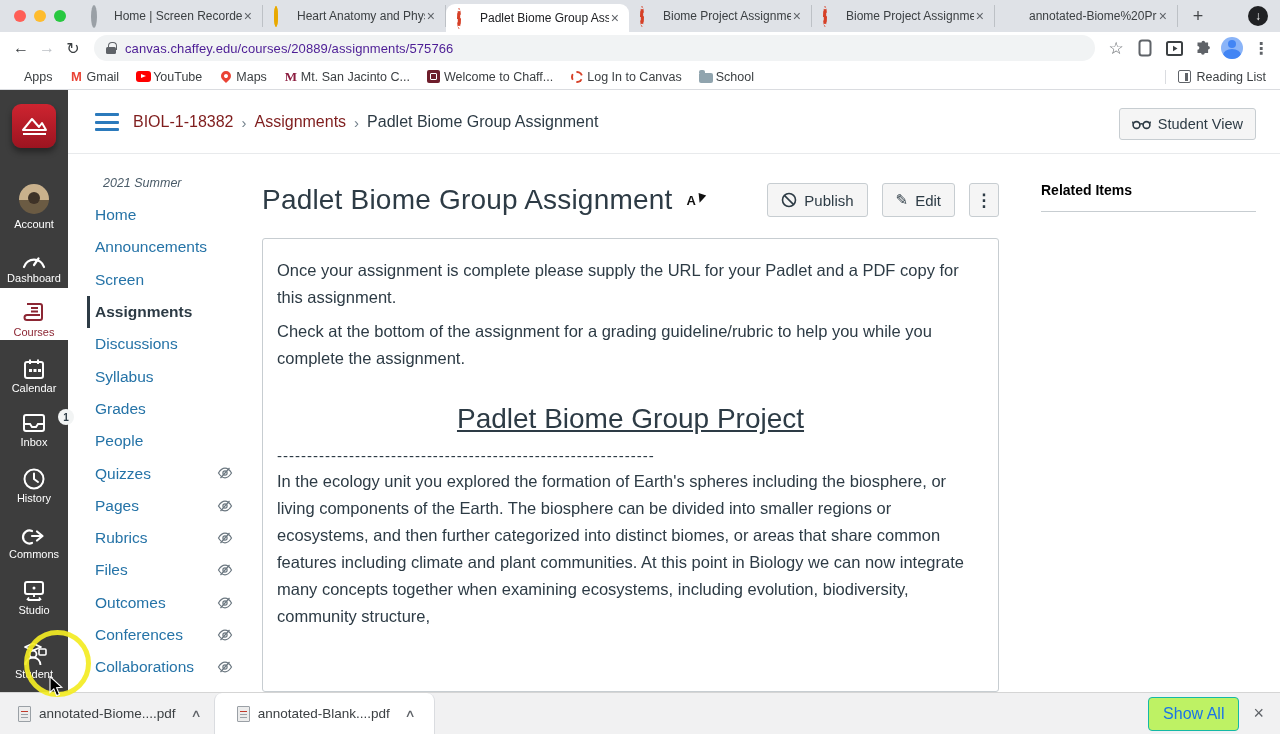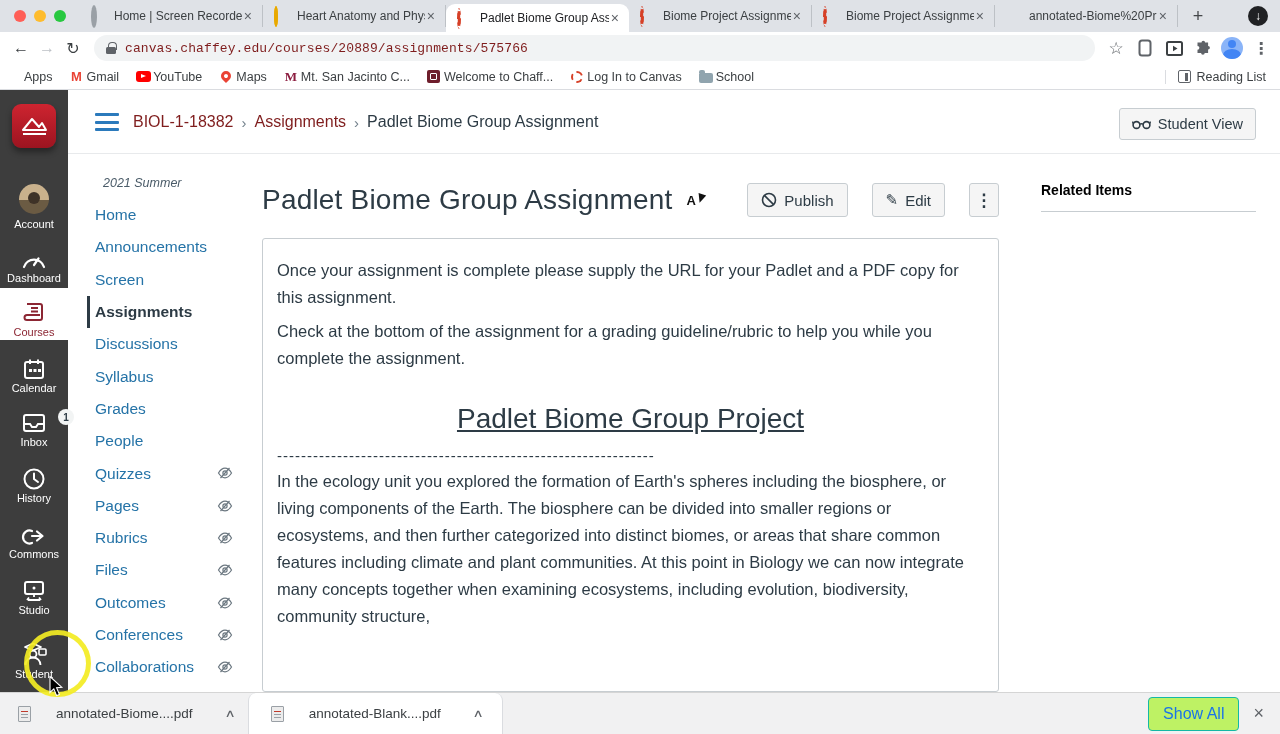--- a/index.html
+++ b/index.html
@@ -28,21 +28,21 @@
   .newtab { width:28px; height:28px; display:flex; align-items:center; justify-content:center; font-size:18px; color:#44474A; margin:0 0 2px 6px; }
   .dl-indicator { position:absolute; right:12px; top:6px; width:20px; height:20px; border-radius:50%; background:#202124; color:#fff; font-size:12px; display:flex; align-items:center; justify-content:center; }
 
   .toolbar { height:32px; background:#fff; display:flex; align-items:center; padding:0 8px; }
   .nav-ic { width:26px; height:26px; display:flex; align-items:center; justify-content:center; font-size:16px; color:#3C4043; border-radius:50%; }
   .nav-ic.dim { color:#BDC1C6; }
   .omnibox { flex:1; height:26px; background:#F1F3F4; border-radius:13px; margin:0 10px 0 8px; display:flex; align-items:center; padding:0 12px; }
   .lock-ic { width:10px; height:12px; position:relative; margin-right:9px; }
   .lock-ic::before{ content:""; position:absolute; left:1.5px; top:0; width:7px; height:7px; border:1.5px solid #5F6368; border-bottom:none; border-radius:4px 4px 0 0; }
   .lock-ic::after{ content:""; position:absolute; left:0; top:5px; width:10px; height:7px; background:#5F6368; border-radius:1.5px; }
-  .url { font-size:13px; color:#7f1d1d; letter-spacing:.1px;font-family:Liberation Mono, monospace; }
+  .url { font-size:13px; color:#4c1d95; letter-spacing:.1px; }
   .tb-right { display:flex; align-items:center; gap:7px; }
   .ext-ic { width:22px; height:22px; display:flex; align-items:center; justify-content:center; color:#5F6368; }
   .avatar { width:22px; height:22px; border-radius:50%; background:#8AB4F8; position:relative; overflow:hidden; }
   .avatar::before{ content:""; position:absolute; top:3px; left:7px; width:8px; height:8px; border-radius:50%; background:#4285F4; }
   .avatar::after{ content:""; position:absolute; top:12px; left:2px; width:18px; height:12px; border-radius:50%; background:#4285F4; }
 
   .bookmarks { height:26px; background:#fff; border-bottom:1px solid #DADCE0; display:flex; align-items:center; padding:0 10px; font-size:12.5px; color:#3C4043; }
   .bm { display:flex; align-items:center; gap:2px; margin-right:16px; white-space:nowrap; }
   .bm-ic { width:16px; height:16px; display:flex; align-items:center; justify-content:center; }
   .apps-grid { width:12px; height:12px; display:grid; grid-template-columns:repeat(3,1fr); gap:1.5px; }
@@ -93,35 +93,35 @@
   .cn-list li { height:32.3px; display:flex; align-items:center; position:relative; width:140px; font-size:15.5px; color:#2573A7; cursor:pointer; }
   .cn-list li.active { color:#2D3B45; font-weight:700; border-left:3px solid #2D3B45; margin-left:-8px; padding-left:5px; }
   .cn-eye { position:absolute; right:2px; top:8px; }
 
   .main-col { position:absolute; left:262px; top:92px; width:737px; }
   .title-row { display:flex; align-items:center; height:36px; }
   .page-title { font-size:28px; font-weight:400; color:#2D3B45; letter-spacing:.2px; }
   .title-marker { display:flex; align-items:flex-start; margin-left:14px; font-size:13px; font-weight:700; color:#111; }
   .title-marker .pin-shape{ width:0; height:0; border-left:4px solid transparent; border-right:4px solid transparent; border-top:9px solid #111; margin:1px 0 0 1px; transform:rotate(18deg); }
   .btn { height:34px; padding:0 13px; background:#F5F5F5; border:1px solid #C7CDD1; border-radius:3px; display:flex; align-items:center; gap:7px; font-size:15px; color:#2D3B45; cursor:pointer; }
-  .btn-group { margin-left:auto; display:flex; gap:24px; }
+  .btn-group { margin-left:auto; display:flex; gap:14px; }
   .kebab-btn { width:30px; padding:0; justify-content:center; font-size:17px; font-weight:700; }
   .content-box { margin-top:20px; height:454px; border:1px solid #C7CDD1; border-radius:3px; background:#fff; overflow:hidden; padding:18px 14px 0 14px; color:#2D3B45; }
   .content-box p { font-size:16.5px; line-height:27px; margin:0 0 7px 0; }
   .cb-heading { font-size:28px; line-height:34px; font-weight:400; text-align:center; margin-top:30px;text-decoration:underline; }
   .cb-dashes { margin-top:8px; font-size:15px; line-height:24px; letter-spacing:1px; color:#2D3B45; white-space:nowrap; overflow:hidden; }
   .cb-body { margin-top:16px; font-size:16.5px; line-height:32.5px; }
 
   .related { position:absolute; left:1041px; top:92px; width:215px; }
   .related h3 { font-size:14px; font-weight:700; color:#000000; }
   .related hr { border:none; border-top:1px solid #C7CDD1; margin-top:13px; }
 
   
   .downloads { position:absolute; left:0; bottom:0; width:1280px; height:42px; background:#F1F1F2; border-top:1px solid #D5D5D5; display:flex; align-items:stretch; font-size:13.5px; color:#3C4043; z-index:10; }
-  .dl-item { display:flex; align-items:center; gap:25px; padding:0 14px 0 18px; cursor:pointer; }
+  .dl-item { display:flex; align-items:center; gap:8px; padding:0 14px 0 18px; cursor:pointer; }
   .dl-item.card { background:#fff; border-left:1px solid #DADCE0; border-right:1px solid #DADCE0; border-radius:8px 8px 0 0; padding:0 20px 0 22px; }
   .pdf-ic { width:13px; height:16px; background:#ECECEC; border:1px solid #9AA0A6; border-radius:1px; position:relative; }
   .pdf-ic::before{ content:""; position:absolute; left:2px; top:4px; right:2px; height:1.5px; background:#C0392B; box-shadow:0 3px 0 #9AA0A6, 0 6px 0 #9AA0A6; }
   .dl-caret { color:#5F6368; font-size:11px; margin-left:8px; transform:scaleX(1.4); }
   .dl-spacer { flex:1; }
   .show-all { align-self:center; color:#1A73E8; font-size:16px; padding:7px 14px; border:1px solid #14b8a6; border-radius:4px; background:#bef264; margin-right:14px; cursor:pointer; }
   .dl-close { align-self:center; color:#5F6368; font-size:18px; margin-right:16px; cursor:pointer; }
 
   
   .highlight-ring { position:absolute; left:24px; top:630px; width:67px; height:67px; border:5px solid rgba(243,235,35,.92); border-radius:50%; z-index:50; pointer-events:none; }

